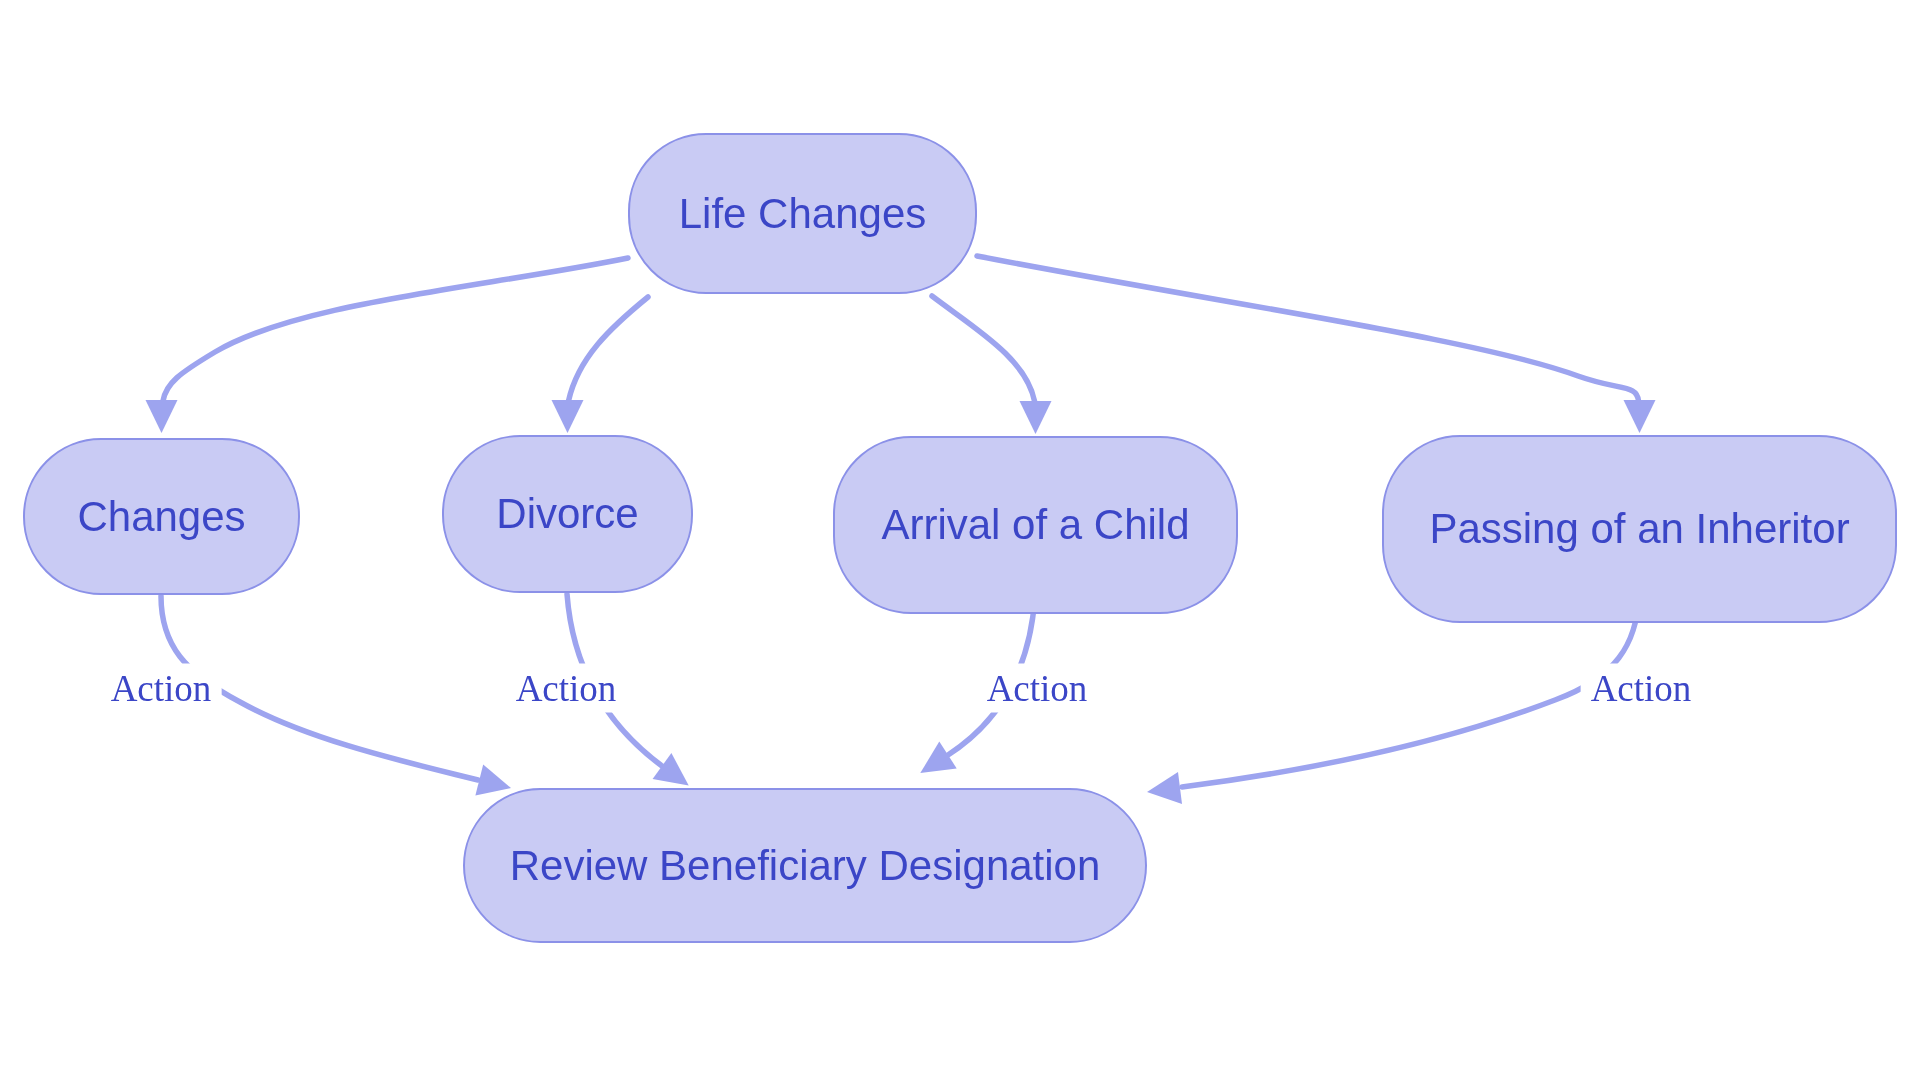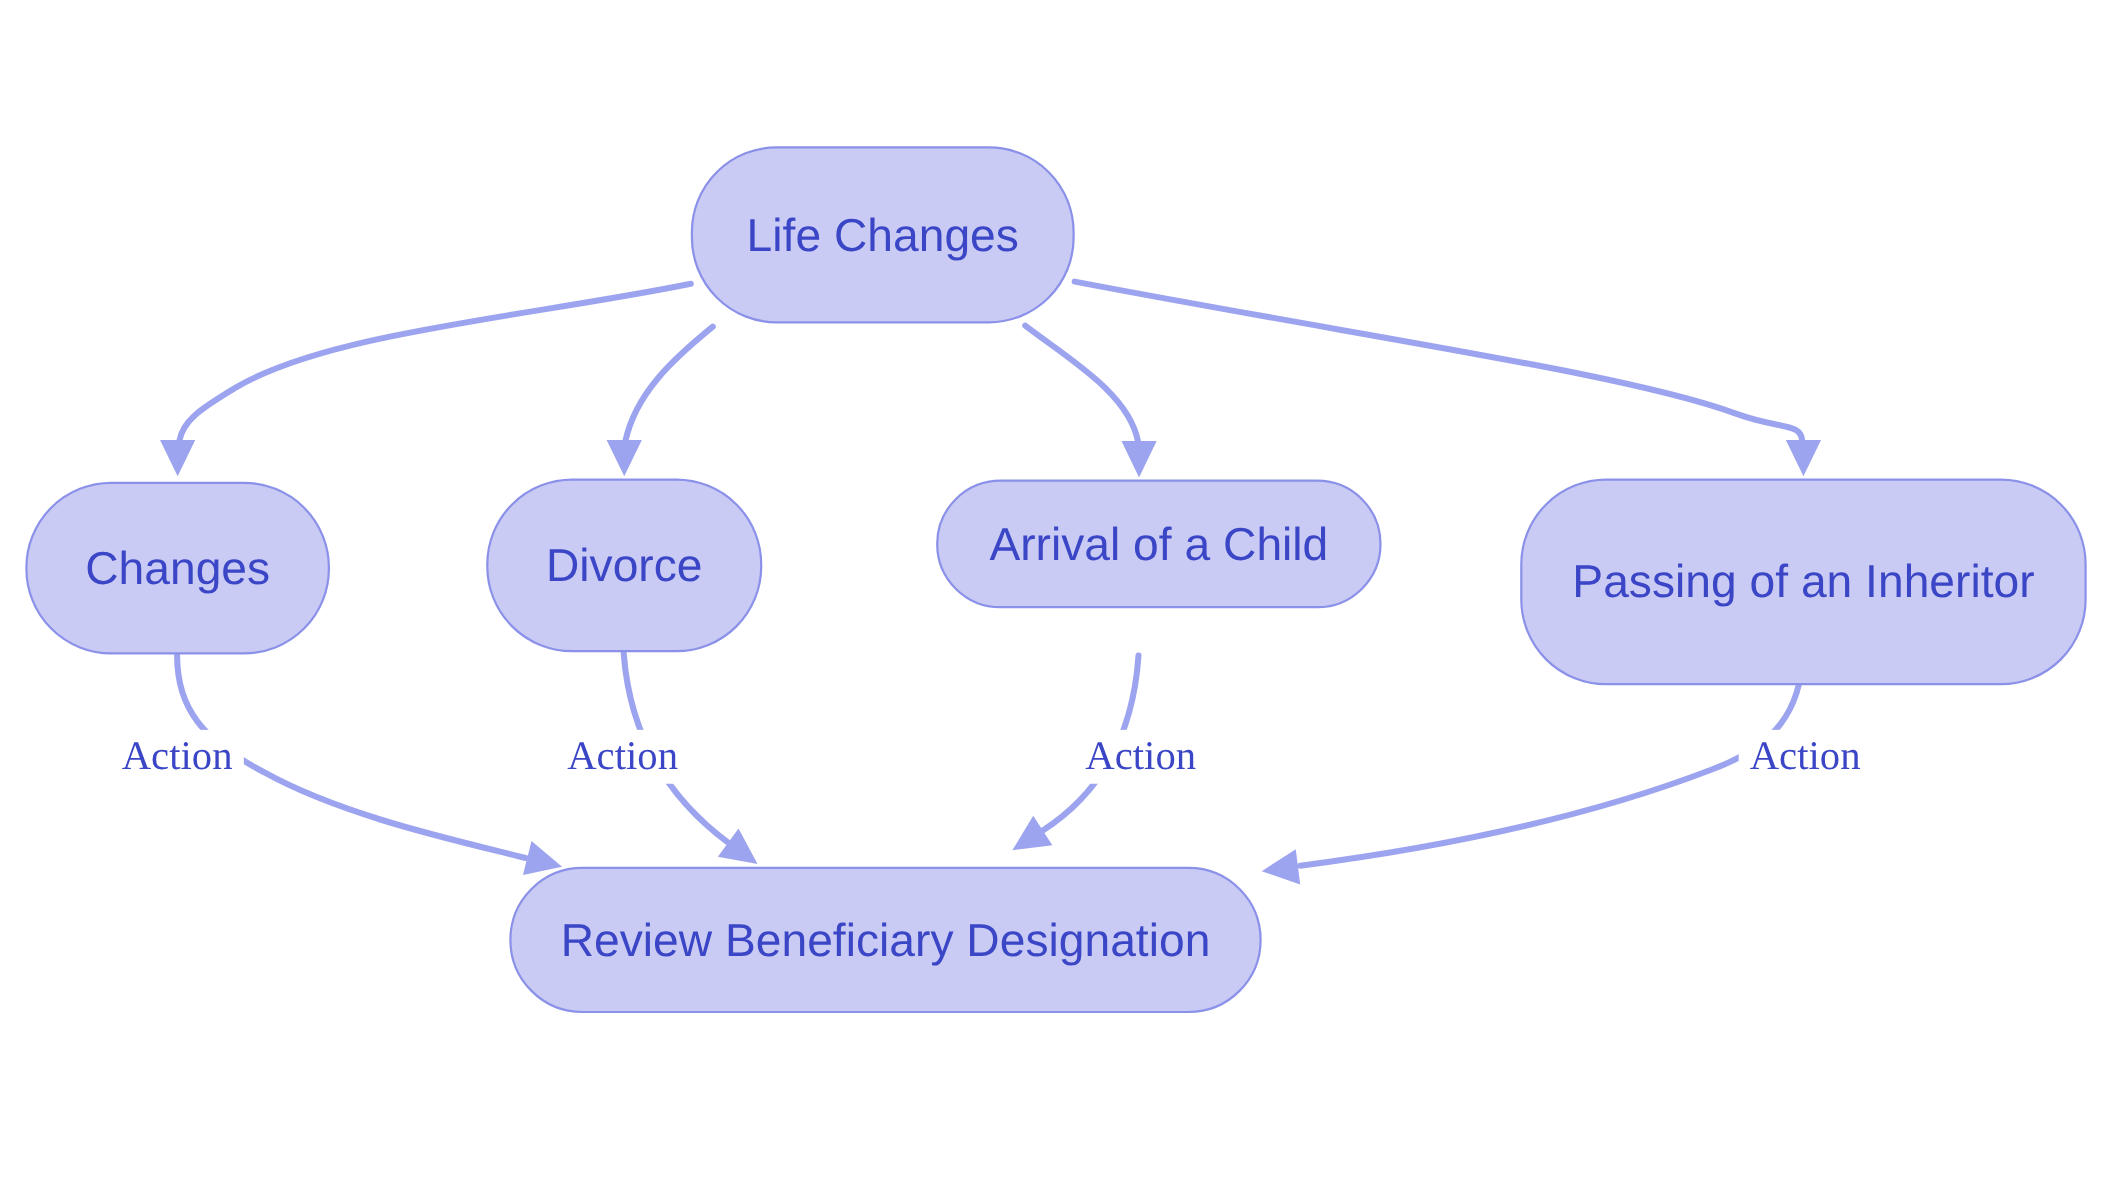--- a/index.html
+++ b/index.html
@@ -43,23 +43,23 @@
     align-items: center;
     justify-content: center;
     z-index: 2;
     color: var(--text, #3b46c7);
     font-size: 42px;
     white-space: nowrap;
   }
   .node-life-changes { left: 628px; top: 133px; width: 349px; height: 161px; }
   .node-marriage     { left: 23px;  top: 438px; width: 277px; height: 157px; }
   .node-divorce      { left: 442px; top: 435px; width: 251px; height: 158px; }
-  .node-arrival      { left: 851px; top: 436px; width: 405px; height: 117px; }
+  .node-arrival      { left: 833px; top: 436px; width: 405px; height: 178px; }
   .node-passing      { left: 1382px; top: 435px; width: 515px; height: 188px; }
-  .node-review       { left: 463px; top: 788px; width: 684px; height: 133px; justify-content: center; }
+  .node-review       { left: 463px; top: 788px; width: 684px; height: 155px; justify-content: center; }
 
   .edge-label {
     position: absolute;
     transform: translate(-50%, -50%);
     z-index: 3;
     color: var(--text, #3b46c7);
     background: var(--background, #ffffff);
     font-size: 37px;
     padding: 3px 10px;
     white-space: nowrap;

